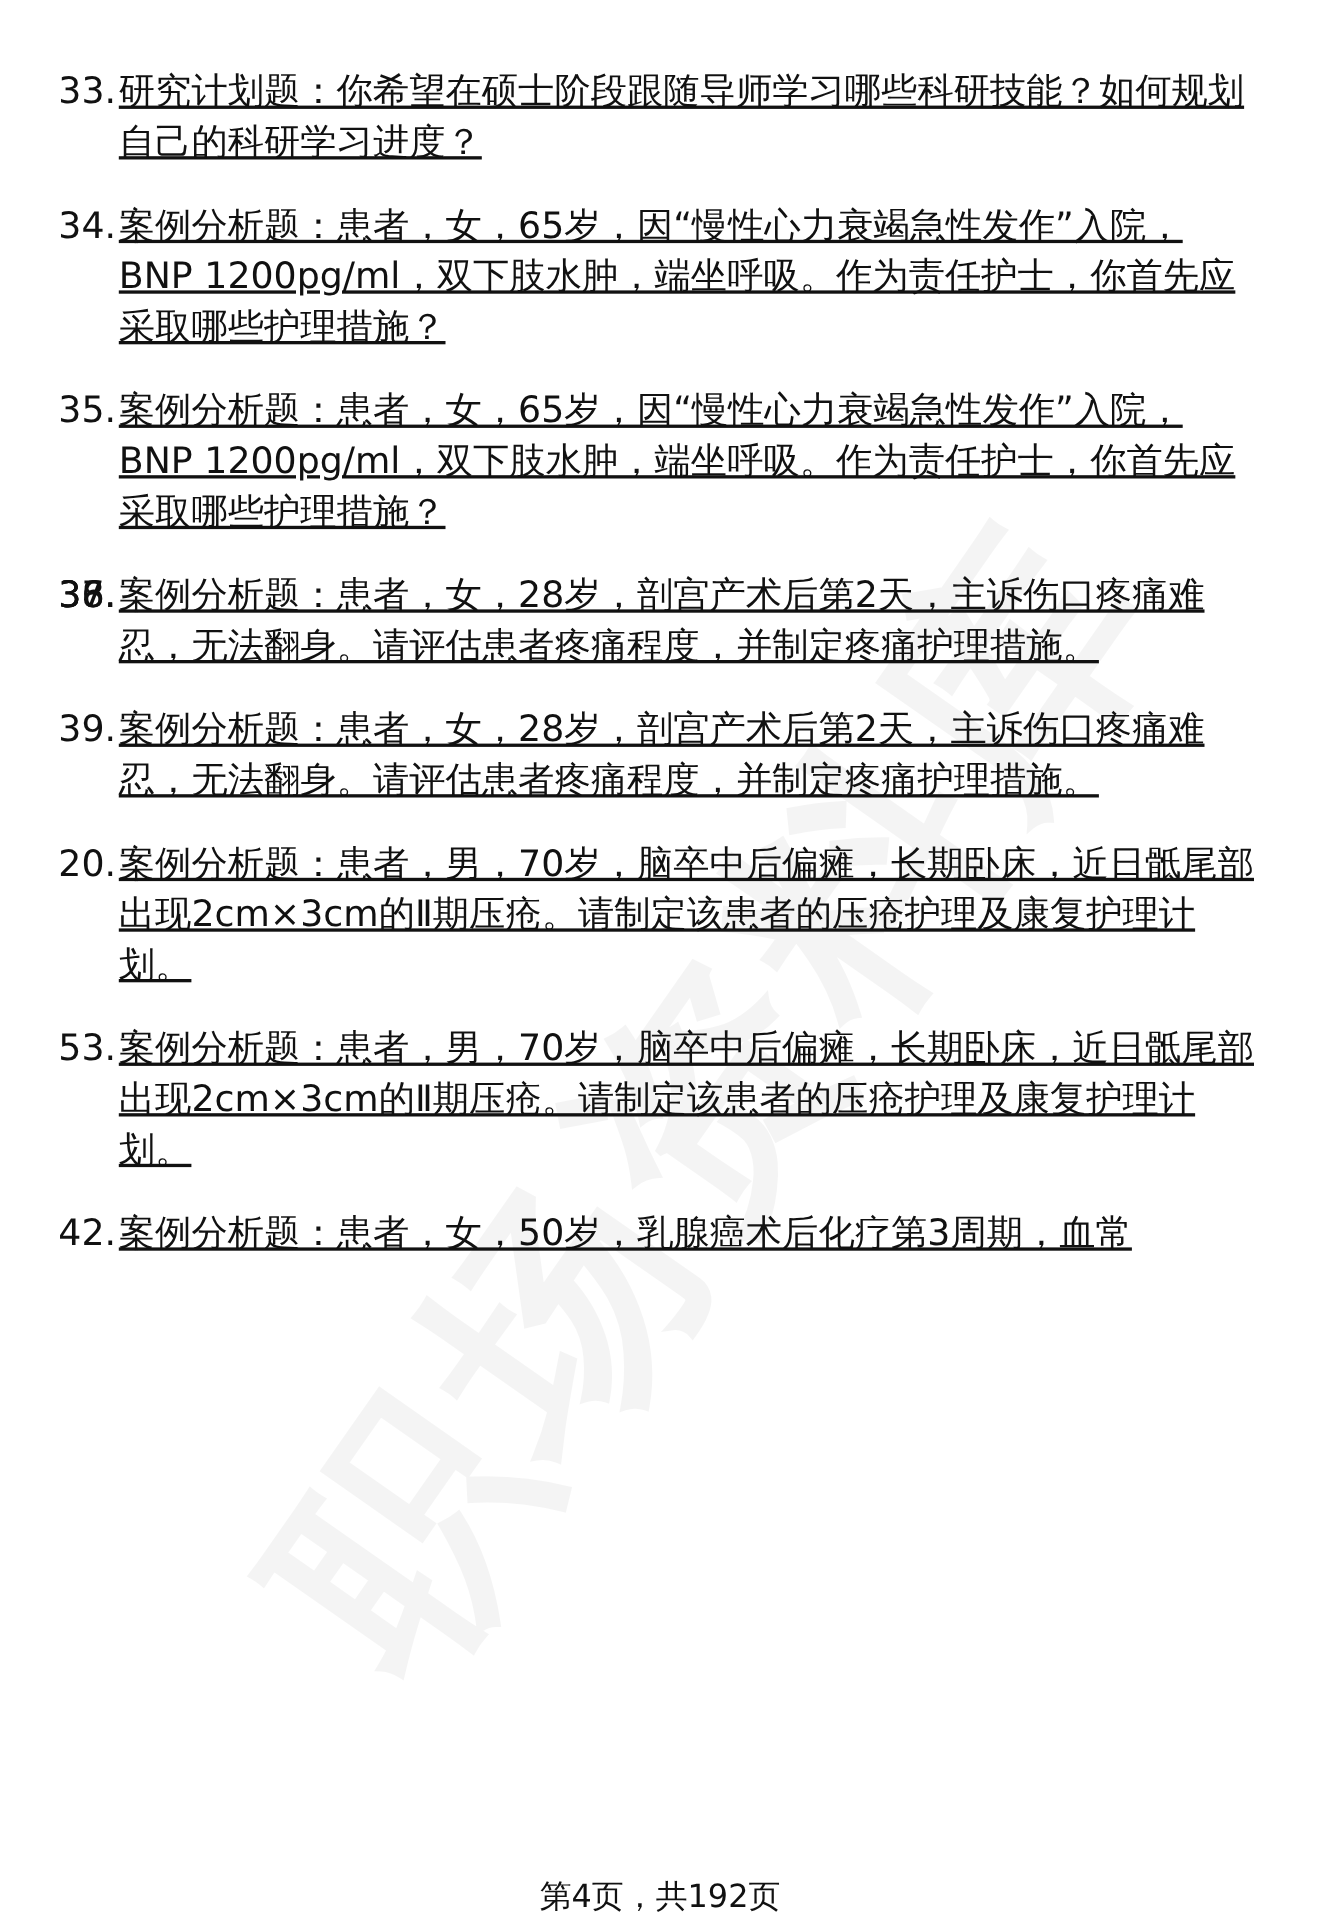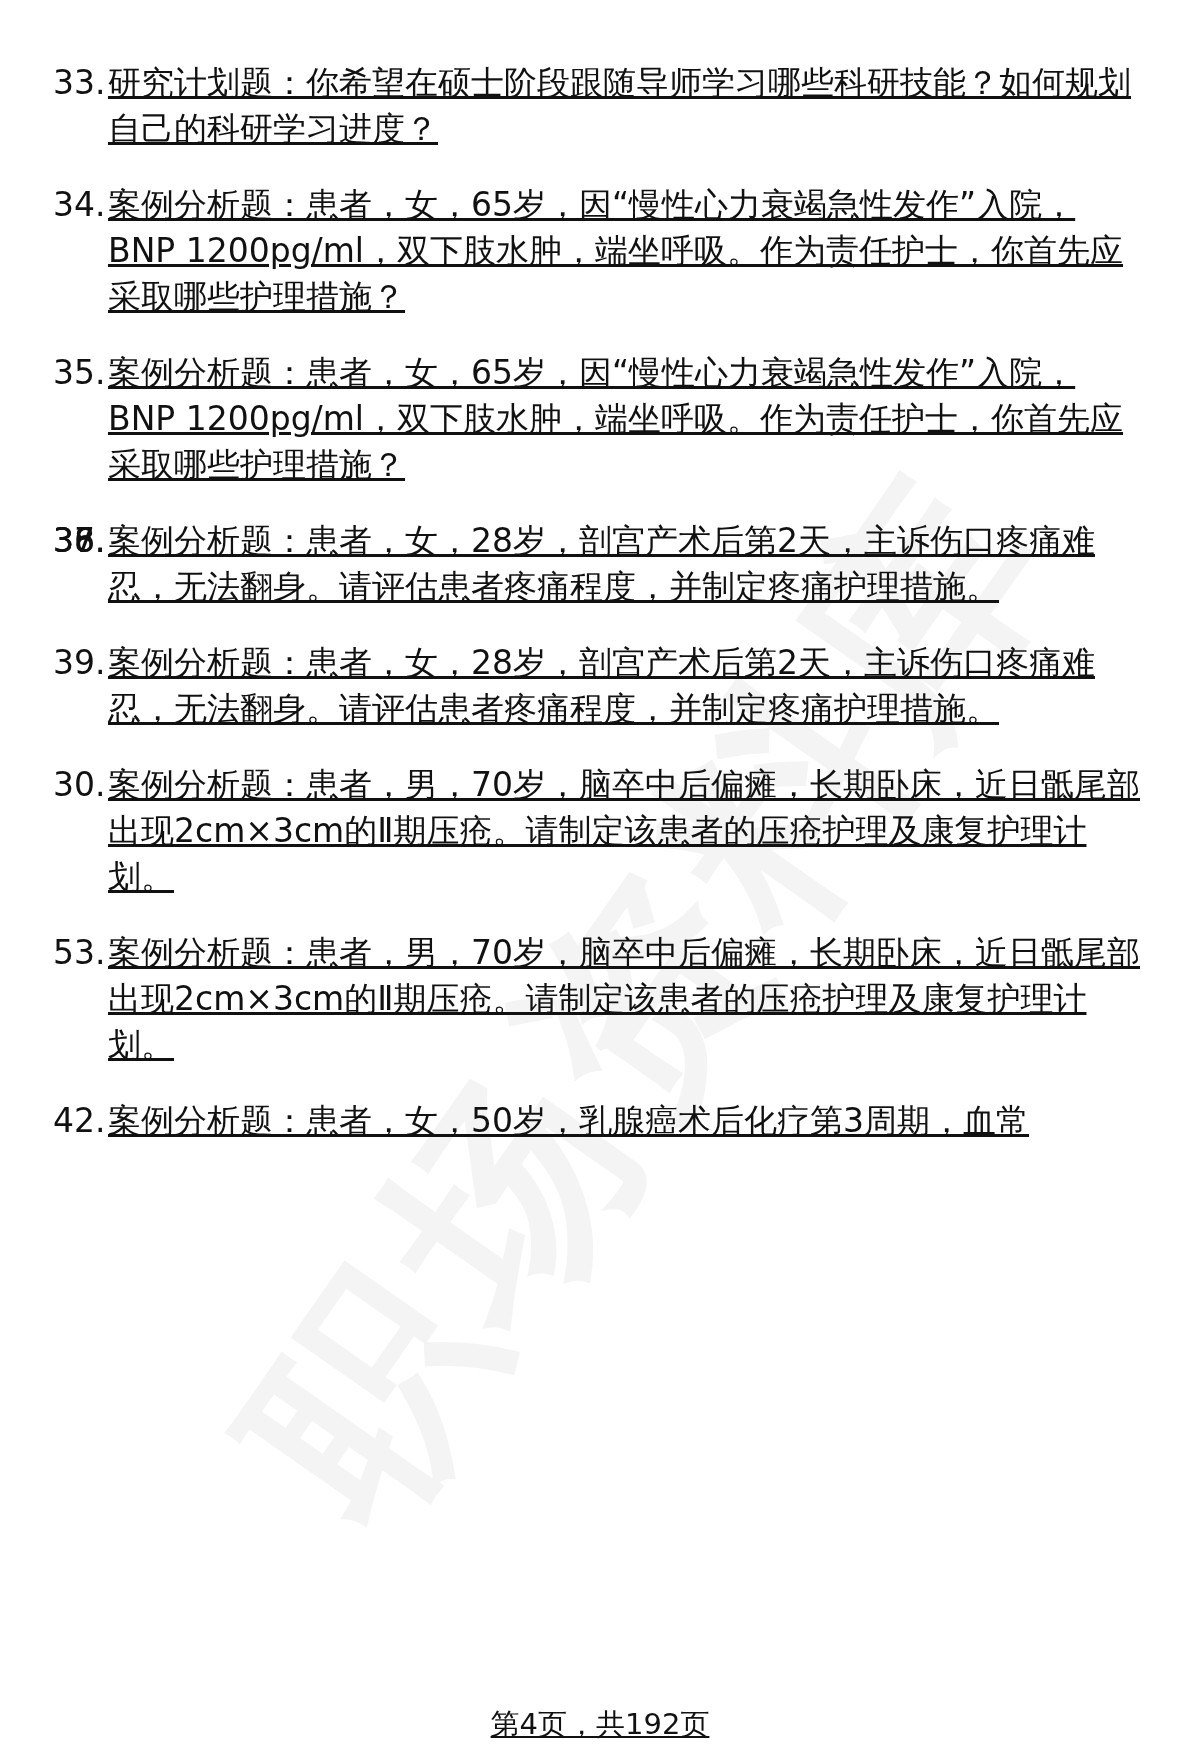--- a/index.html
+++ b/index.html
@@ -15,21 +15,21 @@
     transform: rotate(-55deg); transform-origin: left top;
     white-space: nowrap; letter-spacing: 10px; pointer-events: none;
     top: 1400px;
   }
   .list { position: absolute; left: 0; top: 60px; width: 1200px; }
   .item { position: relative; padding-left: 98px; padding-right: 60px; margin-bottom: 30px; text-decoration: underline; }
   .num { position: absolute; left: 53px; top: 0; font-size: 33px; line-height: 46px; }
   .text { font-size: 33px; line-height: 46px; display: block; margin-left: 10px; }
   .footer {
     position: absolute; left: 0; top: 1706px; width: 1200px; text-align: center;
-    font-size: 29px; line-height: 36px; text-decoration: underline;
+    font-size: 29px; line-height: 36px;
   }
 </style>
 </head>
 <body>
 
 <div class="page">
   <div class="watermark">职场资料库</div>
 
   <div class="list">
     <div class="item">
@@ -52,21 +52,21 @@
     </div>
     <div class="item">
       <span class="num">38.</span>
       <span class="text">案例分析题：患者，女，28岁，剖宫产术后第2天，主诉伤口疼痛难忍，无法翻身。请评估患者疼痛程度，并制定疼痛护理措施。</span>
     </div>
     <div class="item">
       <span class="num">39.</span>
       <span class="text">案例分析题：患者，女，28岁，剖宫产术后第2天，主诉伤口疼痛难忍，无法翻身。请评估患者疼痛程度，并制定疼痛护理措施。</span>
     </div>
     <div class="item">
-      <span class="num">30.</span>
+      <span class="num">20.</span>
       <span class="text">案例分析题：患者，男，70岁，脑卒中后偏瘫，长期卧床，近日骶尾部出现2cm×3cm的Ⅱ期压疮。请制定该患者的压疮护理及康复护理计划。</span>
     </div>
     <div class="item">
       <span class="num">53.</span>
       <span class="text">案例分析题：患者，男，70岁，脑卒中后偏瘫，长期卧床，近日骶尾部出现2cm×3cm的Ⅱ期压疮。请制定该患者的压疮护理及康复护理计划。</span>
     </div>
     <div class="item">
       <span class="num">42.</span>
       <span class="text">案例分析题：患者，女，50岁，乳腺癌术后化疗第3周期，血常</span>
     </div>

